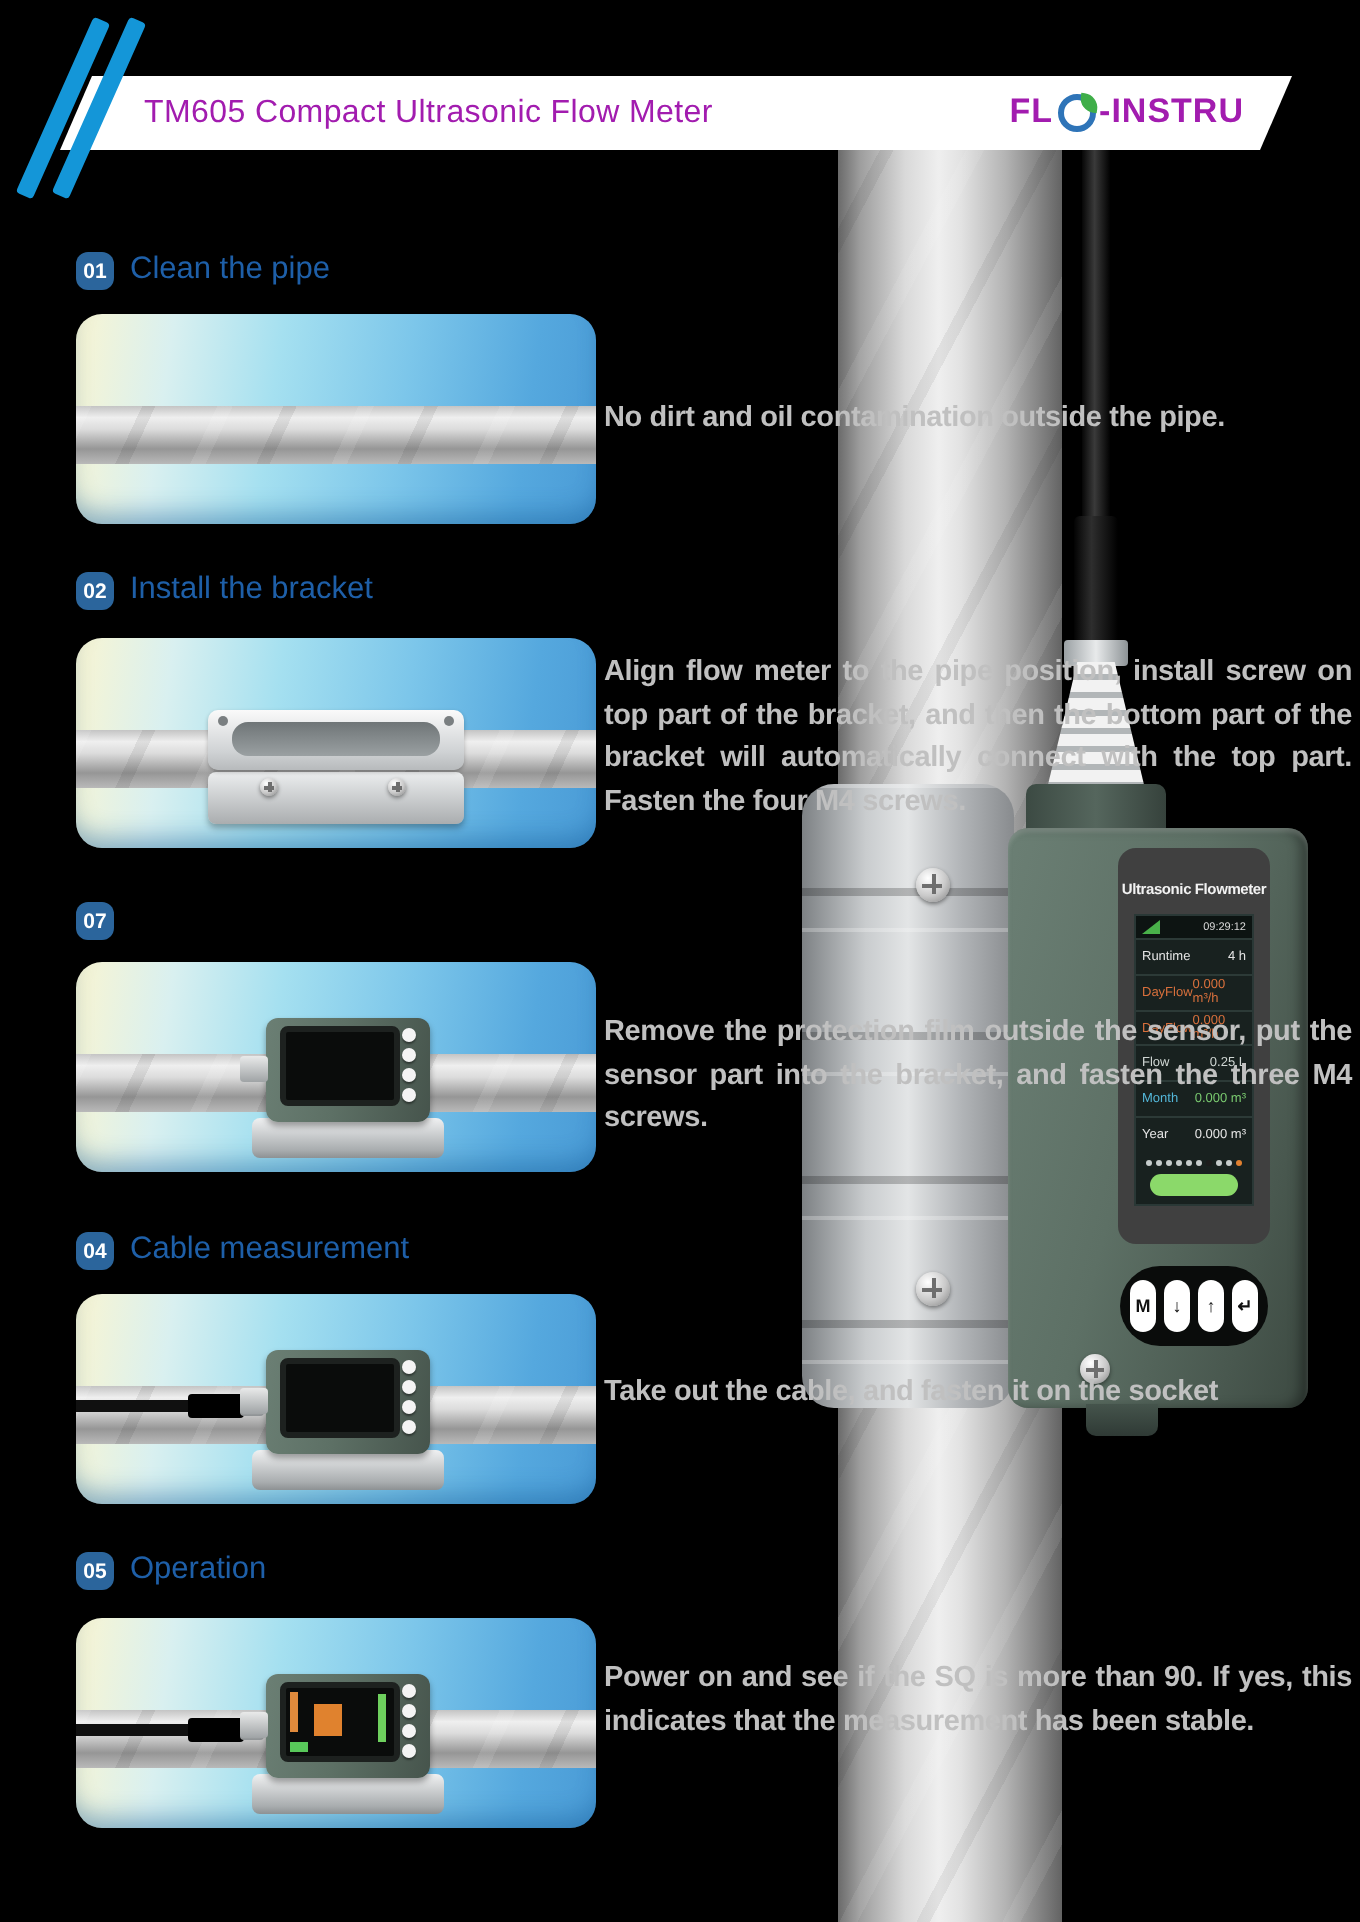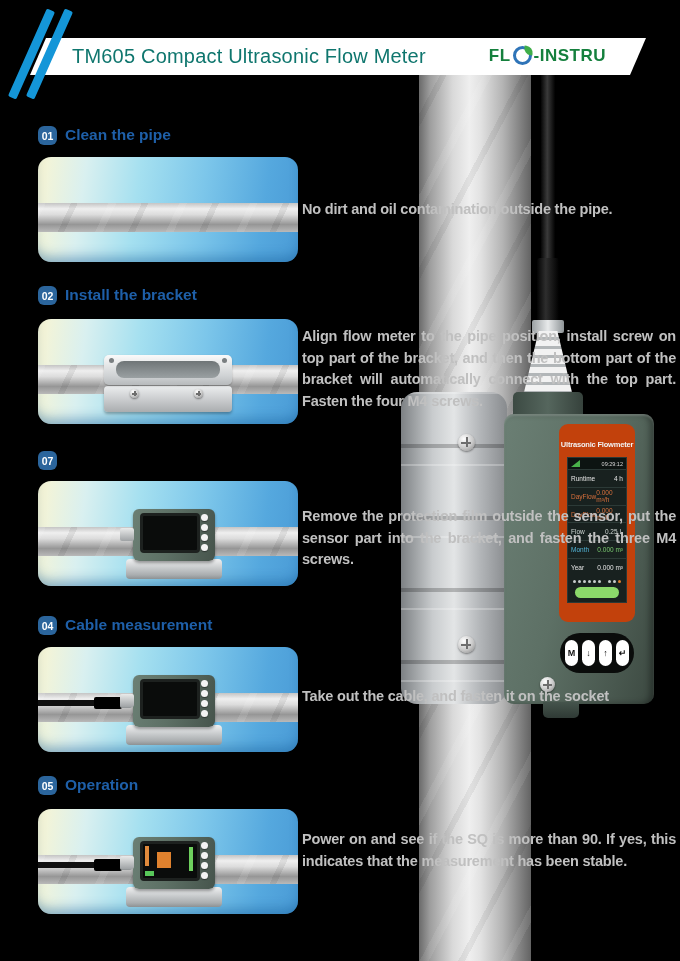--- a/index.html
+++ b/index.html
@@ -6,39 +6,39 @@
   body{
     width:680px;height:961px;position:relative;background:#000;
     font-family:"Liberation Sans", sans-serif;overflow:hidden;
   }
   
   .band{
     position:absolute;left:30px;top:38px;width:616px;height:37px;background:#fff;z-index:10;
     clip-path:polygon(16px 0,100% 0,calc(100% - 16px) 100%,0 100%);
   }
   .band .title{
-    position:absolute;left:42px;top:0;line-height:37px;font-size:20px;color:#0f766e;
+    position:absolute;left:42px;top:0;line-height:37px;font-size:16px;color:#a21caf;
     letter-spacing:.2px;white-space:nowrap;
   }
   .logo{
-    position:absolute;right:40px;top:8px;display:flex;align-items:flex-start;gap:1px;
-    color:#15803d;font-weight:bold;font-size:17px;letter-spacing:.5px;white-space:nowrap;
+    position:absolute;right:24px;top:8px;display:flex;align-items:center;gap:1px;
+    color:#a21caf;font-weight:bold;font-size:17px;letter-spacing:.5px;white-space:nowrap;
   }
   .drop{width:13px;height:13px;border:3px solid #2e74b8;border-radius:50%;position:relative;margin:0 1px;}
   .drop .leaf{position:absolute;width:9px;height:9px;background:#3fae49;border-radius:0 80% 0 80%;right:-4px;top:-3px;transform:rotate(8deg);}
   .slash{position:absolute;width:9px;height:96px;background:#1496d8;z-index:11;transform:rotate(24deg);border-radius:2px;}
   .slash.s1{left:27px;top:6px;}
   .slash.s2{left:45px;top:6px;}
   
   .step-label{position:absolute;left:38px;display:flex;align-items:flex-start;z-index:6;}
   .badge{
     min-width:19px;height:19px;border-radius:6px;background:#2b659c;color:#fff;
     font-size:10.5px;font-weight:bold;display:flex;align-items:center;justify-content:center;
   }
-  .step-title{color:#1e5fa8;font-weight:bold;font-size:15.5px;margin-left:8px;white-space:nowrap;}
+  .step-title{color:#1e5fa8;font-weight:normal;font-size:15.5px;margin-left:8px;white-space:nowrap;}
   .desc{
     position:absolute;left:302px;width:374px;z-index:6;color:#c0c0c0;font-weight:bold;
     font-size:14.5px;line-height:21.5px;letter-spacing:-.2px;text-align:justify;
   }
   .illu{
     position:absolute;left:38px;width:260px;height:105px;border-radius:13px;overflow:hidden;z-index:6;
     background:linear-gradient(98deg,#f9f5d2 0%,#d9f0f0 18%,#a5e0f0 38%,#7cc6ea 62%,#55a8de 85%,#4a9bd6 100%);
     box-shadow:inset 0 -9px 12px -4px rgba(20,90,150,.45);
   }
   .illu-pipe{
@@ -95,21 +95,21 @@
       repeating-linear-gradient(180deg,rgba(255,255,255,.25) 0 2px,transparent 2px 52px,rgba(0,0,0,.22) 52px 56px,transparent 56px 72px),
       linear-gradient(90deg,#7d8184 0%,#c9ccce 30%,#e3e5e6 50%,#b2b5b8 75%,#888b8e 100%);}
   .dev-cap{position:absolute;left:513px;top:392px;width:70px;height:28px;z-index:2;border-radius:5px 5px 0 0;
     background:linear-gradient(90deg,#3c4a43,#55665d 50%,#36423c);}
   .body-green{position:absolute;left:504px;top:414px;width:150px;height:290px;z-index:3;border-radius:10px;
     background:linear-gradient(105deg,#6b7f74 0%,#5d7065 45%,#49584f 80%,#3c4941 100%);
     box-shadow:inset 0 2px 2px rgba(255,255,255,.18), inset -4px 0 6px rgba(0,0,0,.35);}
   .tab-green{position:absolute;left:543px;top:702px;width:36px;height:16px;z-index:3;border-radius:0 0 5px 5px;
     background:linear-gradient(180deg,#45544c,#2f3a35);}
   .panel{position:absolute;left:559px;top:424px;width:76px;height:198px;z-index:4;border-radius:9px;
-    background:#c2410c;padding-top:16px;box-sizing:border-box;}
+    background:#404040;padding-top:16px;box-sizing:border-box;}
   .scr-title{color:#f2f2f2;font-size:7.5px;font-weight:bold;text-align:center;letter-spacing:-.2px;}
   .lcd{width:60px;height:146px;margin:8px auto 0;background:#18211f;border:1px solid #2a3836;box-sizing:border-box;
     display:flex;flex-direction:column;}
   .lcd-status{height:11px;background:#0d1412;border-bottom:1px solid #2c3a37;display:flex;align-items:center;justify-content:space-between;padding:0 3px;}
   .sig{width:9px;height:7px;background:#49b14a;clip-path:polygon(0 100%,100% 0,100% 100%);}
   .time{font-size:5.5px;color:#d8d8d8;}
   .lcd-rows{flex:1;display:flex;flex-direction:column;}
   .lcd-row{flex:1;display:flex;align-items:center;justify-content:space-between;padding:0 3px;
     border-bottom:1px solid #2c3a37;font-size:6.5px;}
   .lcd-row:nth-child(1){color:#e4e4e4;}

